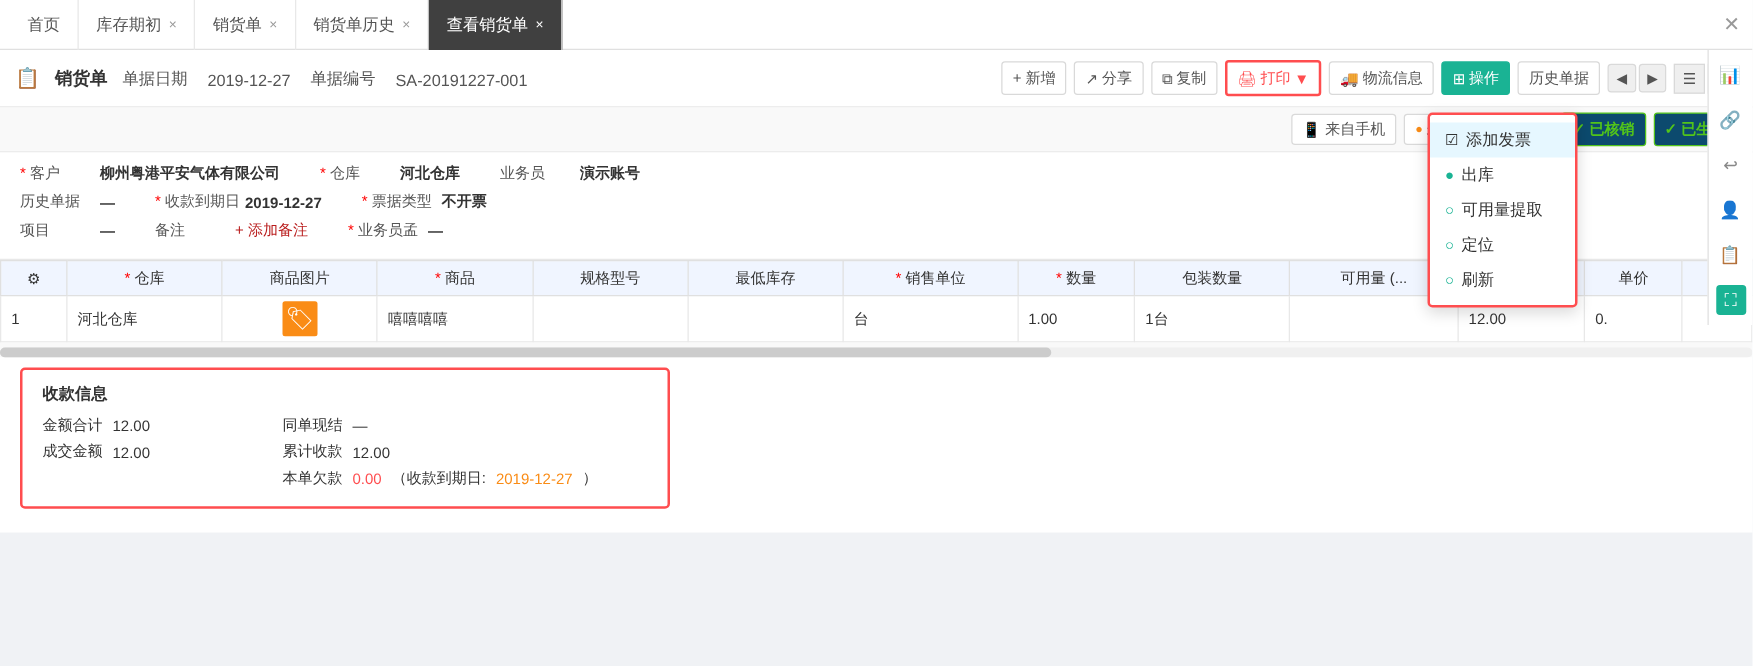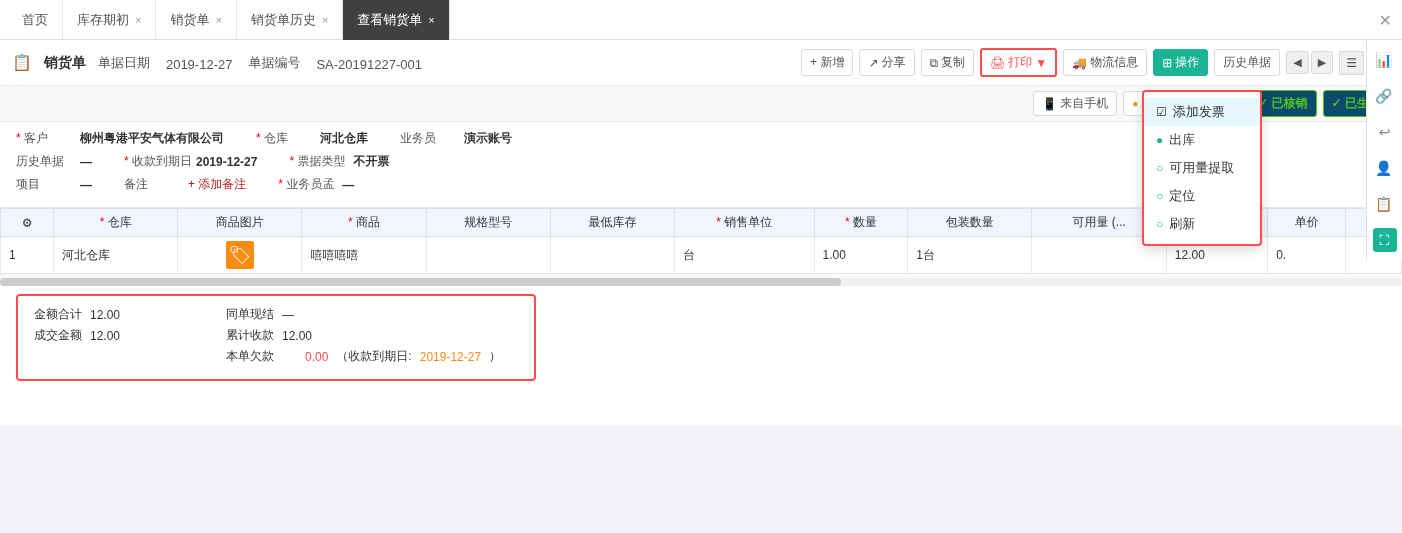--- a/index.html
+++ b/index.html
@@ -127,21 +127,21 @@
       border: 2px solid #ff4d4f; border-radius: 4px; margin: 8px 16px;
       padding: 10px 16px; background: #fff; max-width: 520px;
     }
     .payment-title { font-weight: bold; font-size: 13px; margin-bottom: 8px; }
     .payment-row {
       display: flex; align-items: center; gap: 32px; margin-bottom: 4px; font-size: 12px;
     }
     .payment-item {
       display: flex; gap: 8px; align-items: center; min-width: 160px;
     }
-    .overdue-text { color: #ff4d4f; margin-left: 23px; }
+    .overdue-text { color: #ff4d4f; }
     .date-text { color: #fa8c16; }
 
     
     .dropdown-popup {
       position: absolute; top: 90px; right: 140px;
       background: #fff; border: 2px solid #ff4d4f; border-radius: 4px;
       box-shadow: 0 4px 12px rgba(0,0,0,0.15); z-index: 100; min-width: 120px;
       padding: 6px 0;
     }
     .dropdown-item {
@@ -365,20 +365,21 @@
     </table>
 
     <div style="padding:2px 0 0 0; background:#f9f9f9;">
       <div class="scroll-track">
           <div class="scroll-thumb"></div>
         </div>
     </div>
   </div>
 
   <div class="payment-box">
+    <div class="payment-title">收款信息</div>
     <div class="payment-row">
       <div class="payment-item">
         <span>金额合计</span>
         <span>12.00</span>
       </div>
       <div class="payment-item">
         <span>同单现结</span>
         <span>—</span>
       </div>
     </div>

